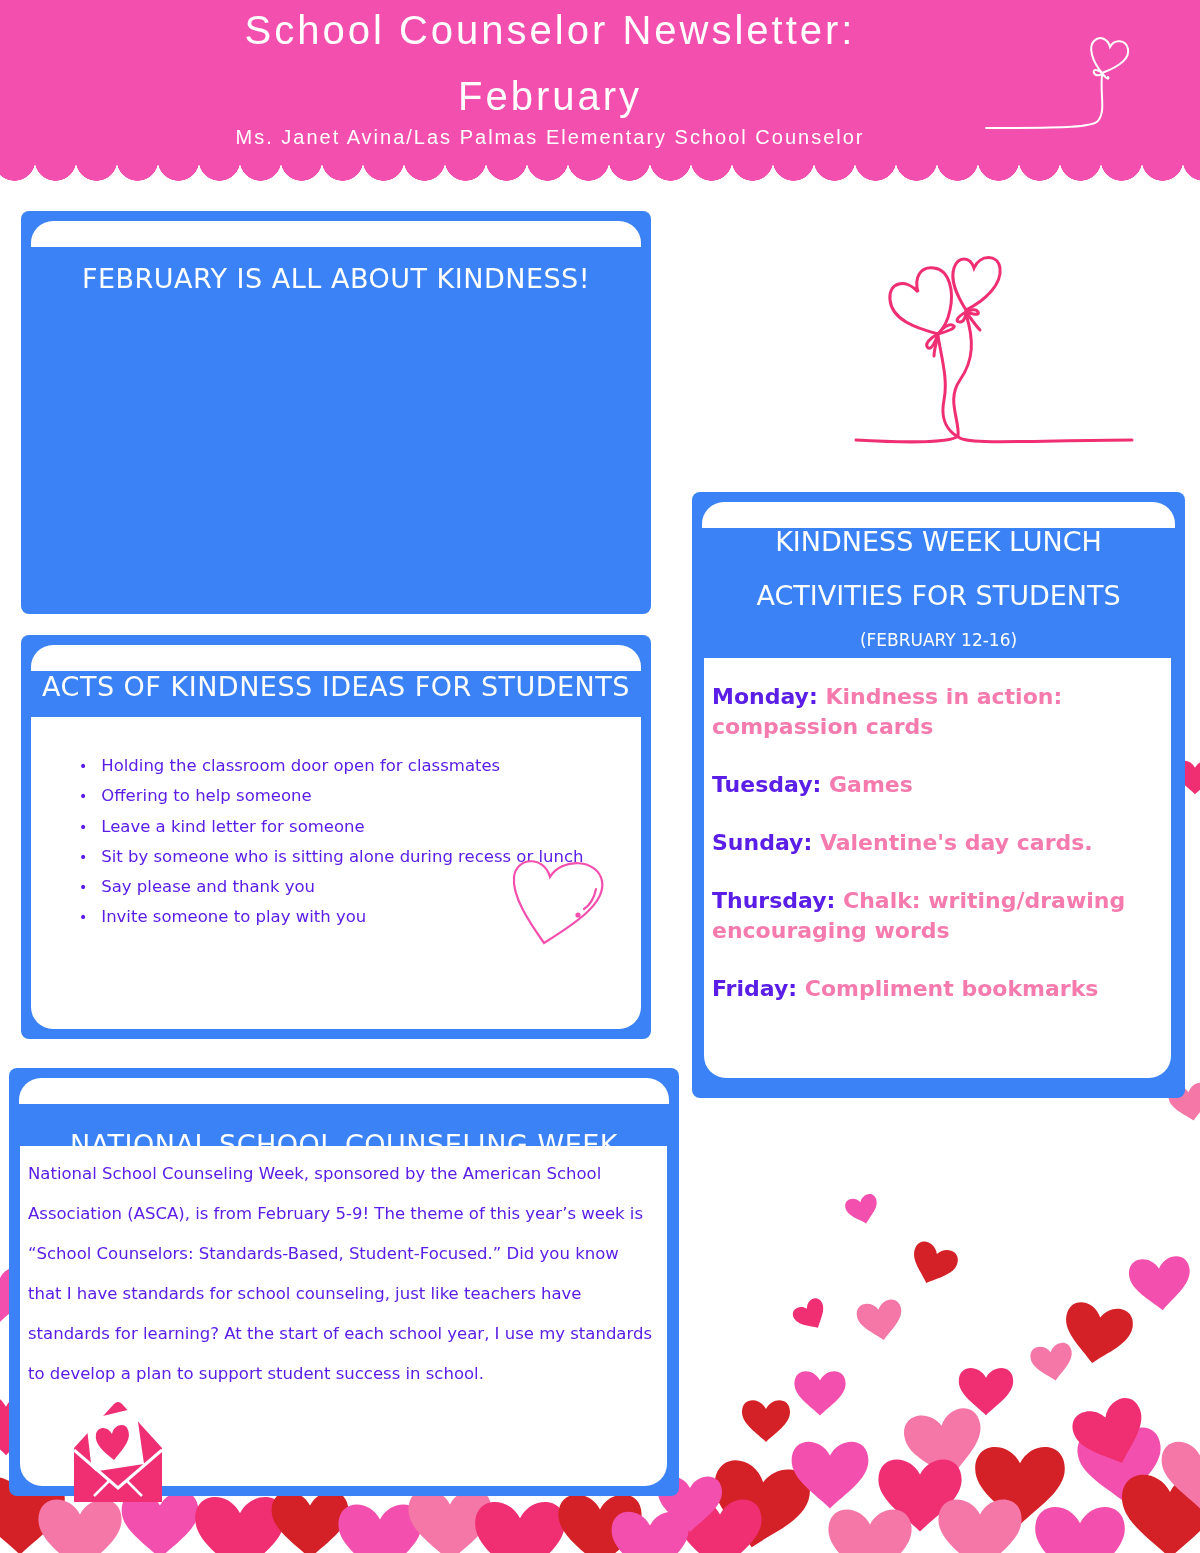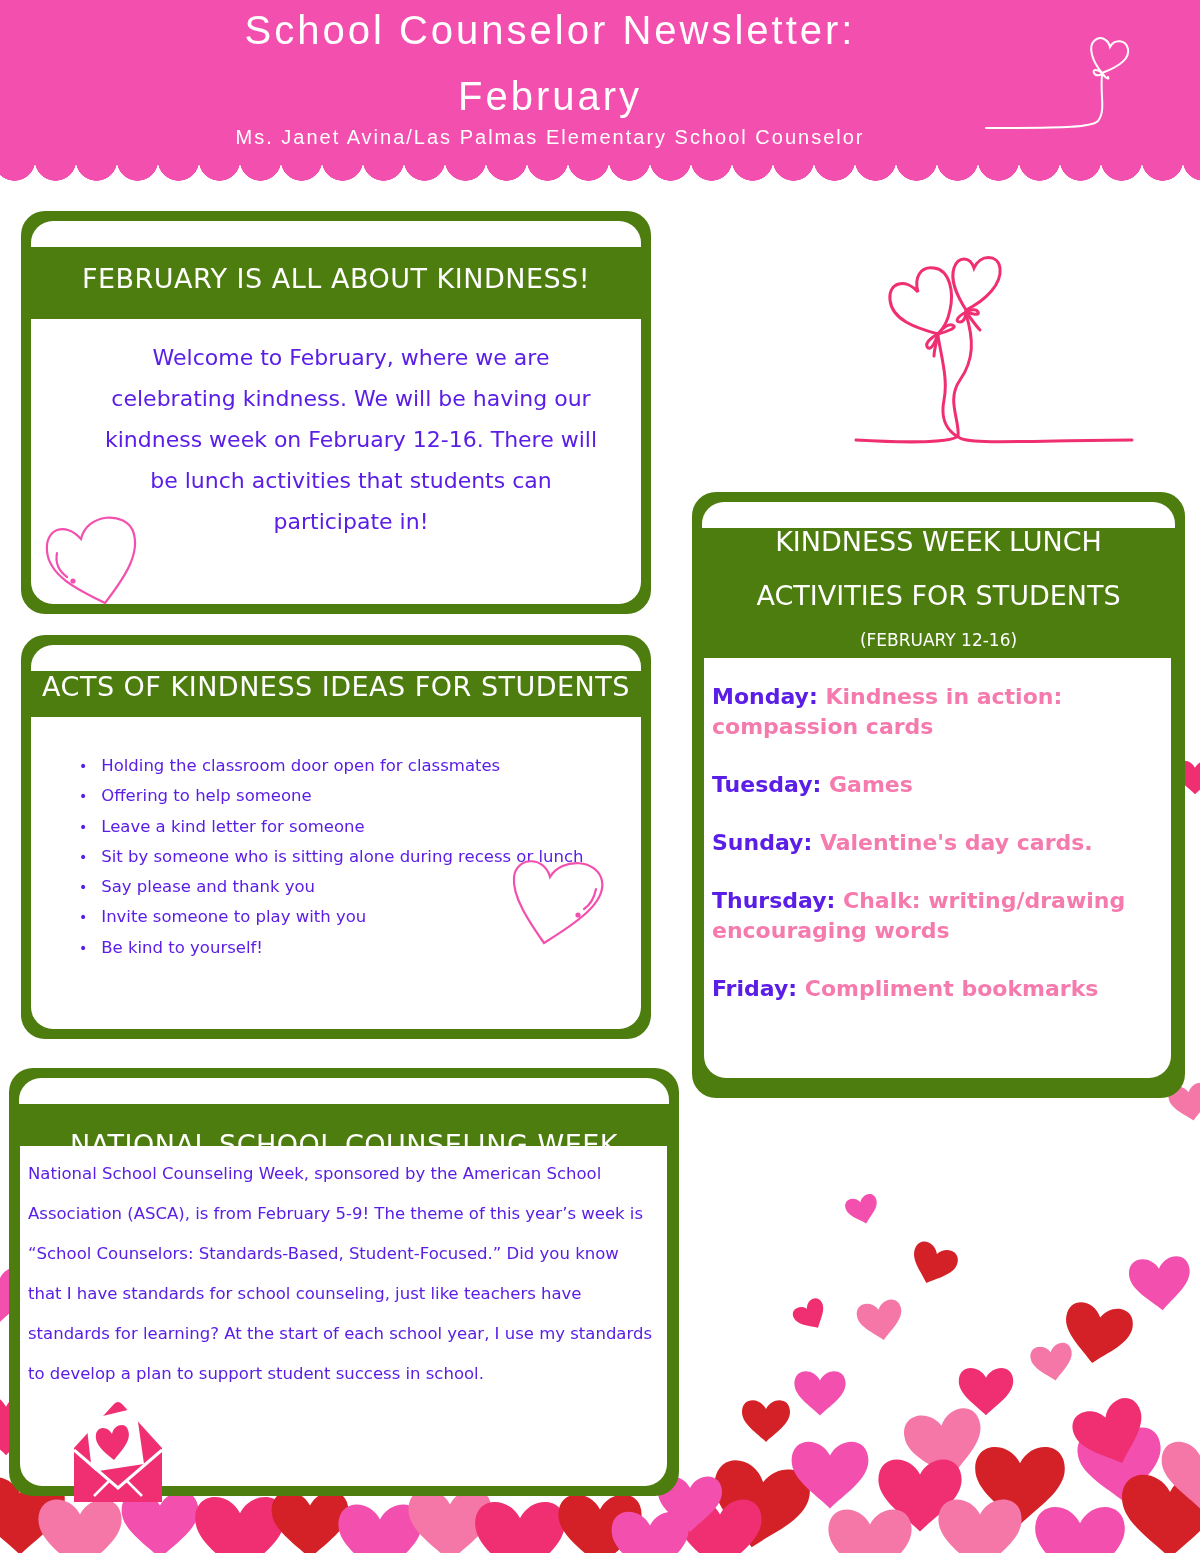--- a/index.html
+++ b/index.html
@@ -25,21 +25,21 @@
   .title.l1 { top: 2px; left: 0; }
   .title.l2 { top: 68px; left: 0; }
   .subtitle {
     position: absolute; top: 126px; left: 0; width: 1100px; text-align: center;
     color: #fff; font-family: "Liberation Sans", sans-serif; font-size: 20px; letter-spacing: 2px;
   }
   .balloon-header { position: absolute; left: 980px; top: 25px; width: 160px; height: 110px; }
 
   
   .card {
-    position: absolute; background: #4d7c0f; border-radius: 24px;
+    position: absolute; background: #3b82f6; border-radius: 8px;
   }
   .card .cap {
     position: absolute; left: 10px; right: 10px; top: 10px; height: 26px;
     background: #fff; border-radius: 22px 22px 0 0;
   }
   .card .head {
     position: absolute; left: 0; right: 0; color: #fff; text-align: center;
     font-family: "DejaVu Sans", sans-serif; font-weight: 400;
   }
   .card .body {
@@ -155,42 +155,33 @@
 <div class="subtitle">Ms. Janet Avina/Las Palmas Elementary School Counselor</div>
 <svg class="balloon-header" viewBox="0 0 160 110" fill="none" stroke="#fff" stroke-width="2" stroke-linecap="round">
   <path d="M122,48 C112,36 108,22 114,16 C120,10 128,14 130,22 C134,14 146,14 148,24 C150,34 138,42 122,48 Z"></path>
   <path d="M122,48 C118,44 112,44 114,48 C116,52 122,50 122,48 C124,52 130,56 128,52"></path>
   <path d="M122,50 C120,70 126,86 118,96 C112,102 90,103 6,103"></path>
 </svg>
 
 <section class="card" id="c1">
   <div class="cap"></div>
   <h2 class="head">FEBRUARY IS ALL ABOUT KINDNESS!</h2>
-  <div class="body">
-    <p class="para purple">Welcome to February, where we are celebrating kindness. We will be having our kindness week on February 12-16. There will be lunch activities that students can participate in!</p>
-    <svg class="heart-outline" viewBox="0 0 110 100" fill="none" stroke="#f34fae" stroke-width="2.2" stroke-linecap="round">
-      <path d="M64,96 C40,84 8,70 6,44 C4,22 24,14 40,32 C46,6 84,4 92,24 C100,46 84,70 64,96 Z"></path>
-      <path d="M16,46 C14,56 18,64 26,70"></path>
-      <circle cx="32" cy="74" r="1.5" fill="#f34fae"></circle>
-    </svg>
-  </div>
 </section>
 
 <section class="card" id="c2">
   <div class="cap"></div>
   <h2 class="head">ACTS OF KINDNESS IDEAS FOR STUDENTS</h2>
   <div class="body">
     <ul class="purple">
       <li>Holding the classroom door open for classmates</li>
       <li>Offering to help someone</li>
       <li>Leave a kind letter for someone</li>
       <li>Sit by someone who is sitting alone during recess or lunch</li>
       <li>Say please and thank you</li>
       <li>Invite someone to play with you</li>
-      <li>Be kind to yourself!</li>
     </ul>
     <svg class="heart-outline" viewBox="0 0 110 100" fill="none" stroke="#f34fae" stroke-width="2.2" stroke-linecap="round">
       <path d="M38,96 C24,76 6,50 8,30 C10,10 38,8 44,30 C56,10 92,12 96,34 C100,56 70,76 38,96 Z"></path>
       <path d="M90,42 C88,52 84,58 78,62"></path>
       <circle cx="72" cy="68" r="1.5" fill="#f34fae"></circle>
     </svg>
   </div>
 </section>
 
 <section class="card" id="c3">

